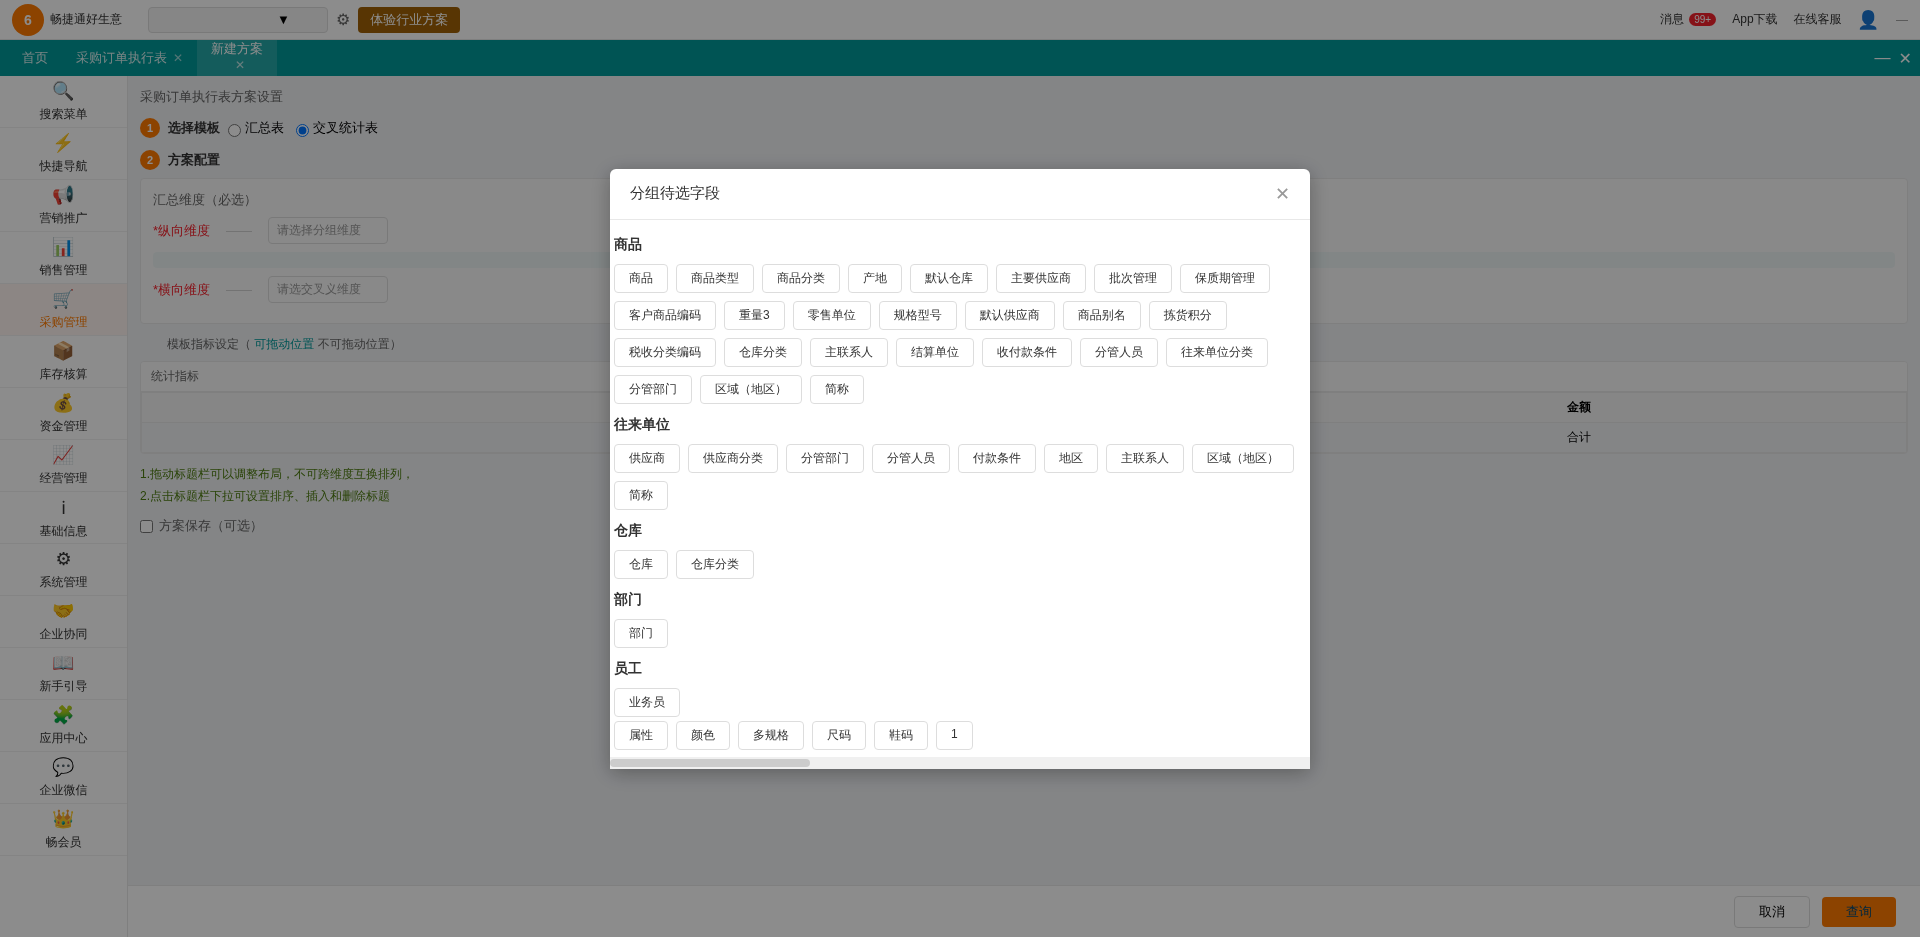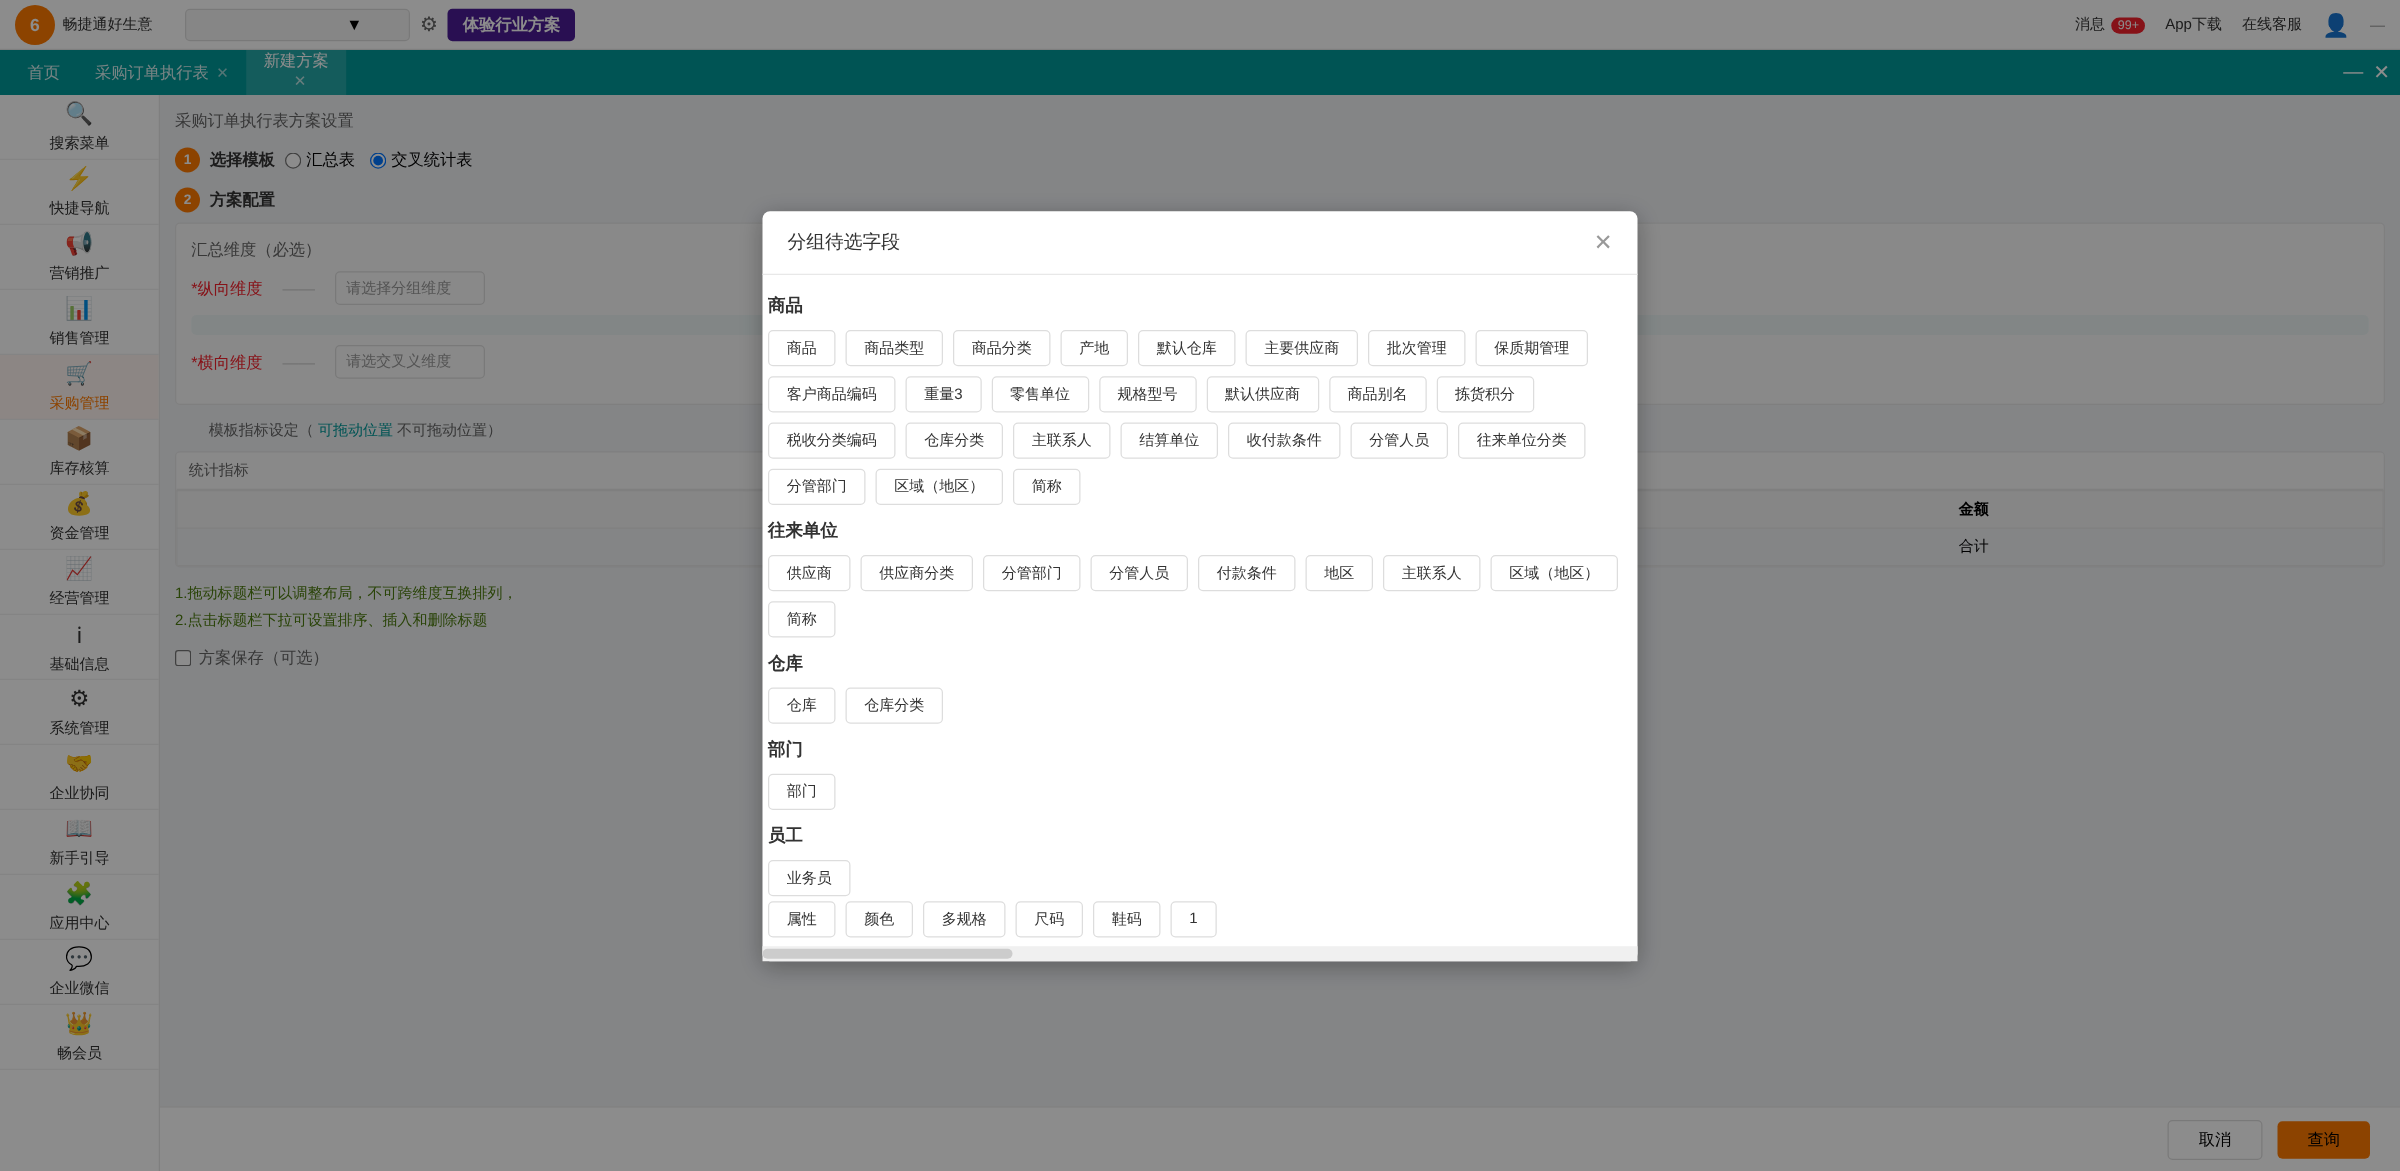--- a/index.html
+++ b/index.html
@@ -54,21 +54,21 @@
       width: 120px;
     }
     .nav-btn {
       margin-left: 8px;
       padding: 4px 12px;
       border-radius: 4px;
       border: none;
       cursor: pointer;
       font-size: 13px;
     }
-    .btn-orange { background: #4c1d95; color: #fff; font-weight: bold; }
+    .btn-orange { background: #a16207; color: #fff; }
     .settings-icon { margin-left: 8px; cursor: pointer; color: #666; font-size: 16px; }
     .top-right {
       margin-left: auto;
       display: flex;
       align-items: center;
       gap: 16px;
       font-size: 12px;
       color: #333;
     }
     .badge {
@@ -169,21 +169,21 @@
       color: #fff;
       border-radius: 50%;
       display: flex;
       align-items: center;
       justify-content: center;
       font-size: 11px;
       font-weight: bold;
     }
     .step-label { font-weight: bold; color: #333; font-size: 13px; }
     .radio-group { display: flex; align-items: center; gap: 12px; font-size: 13px; }
-    .radio-item { display: flex; align-items: center; gap: 4px; cursor: pointer; }
+    .radio-item { display: flex; align-items: flex-end; gap: 4px; cursor: pointer; }
 
     
     .config-panel {
       background: #fafafa;
       border: 1px solid #e8e8e8;
       border-radius: 4px;
       padding: 12px;
       margin-bottom: 10px;
     }
     .config-row {
@@ -250,21 +250,21 @@
       border-radius: 4px;
       background: #fff;
       cursor: pointer;
       font-size: 13px;
     }
     .btn-confirm {
       padding: 6px 24px;
       border: none;
       border-radius: 4px;
       background: #ff7a00;
-      color: #000000;
+      color: #0c4a6e;
       cursor: pointer;
       font-size: 13px;
     }
 
     
     .modal-overlay {
       position: fixed;
       top: 0; left: 0; right: 0; bottom: 0;
       background: rgba(0,0,0,0.45);
       z-index: 200;

